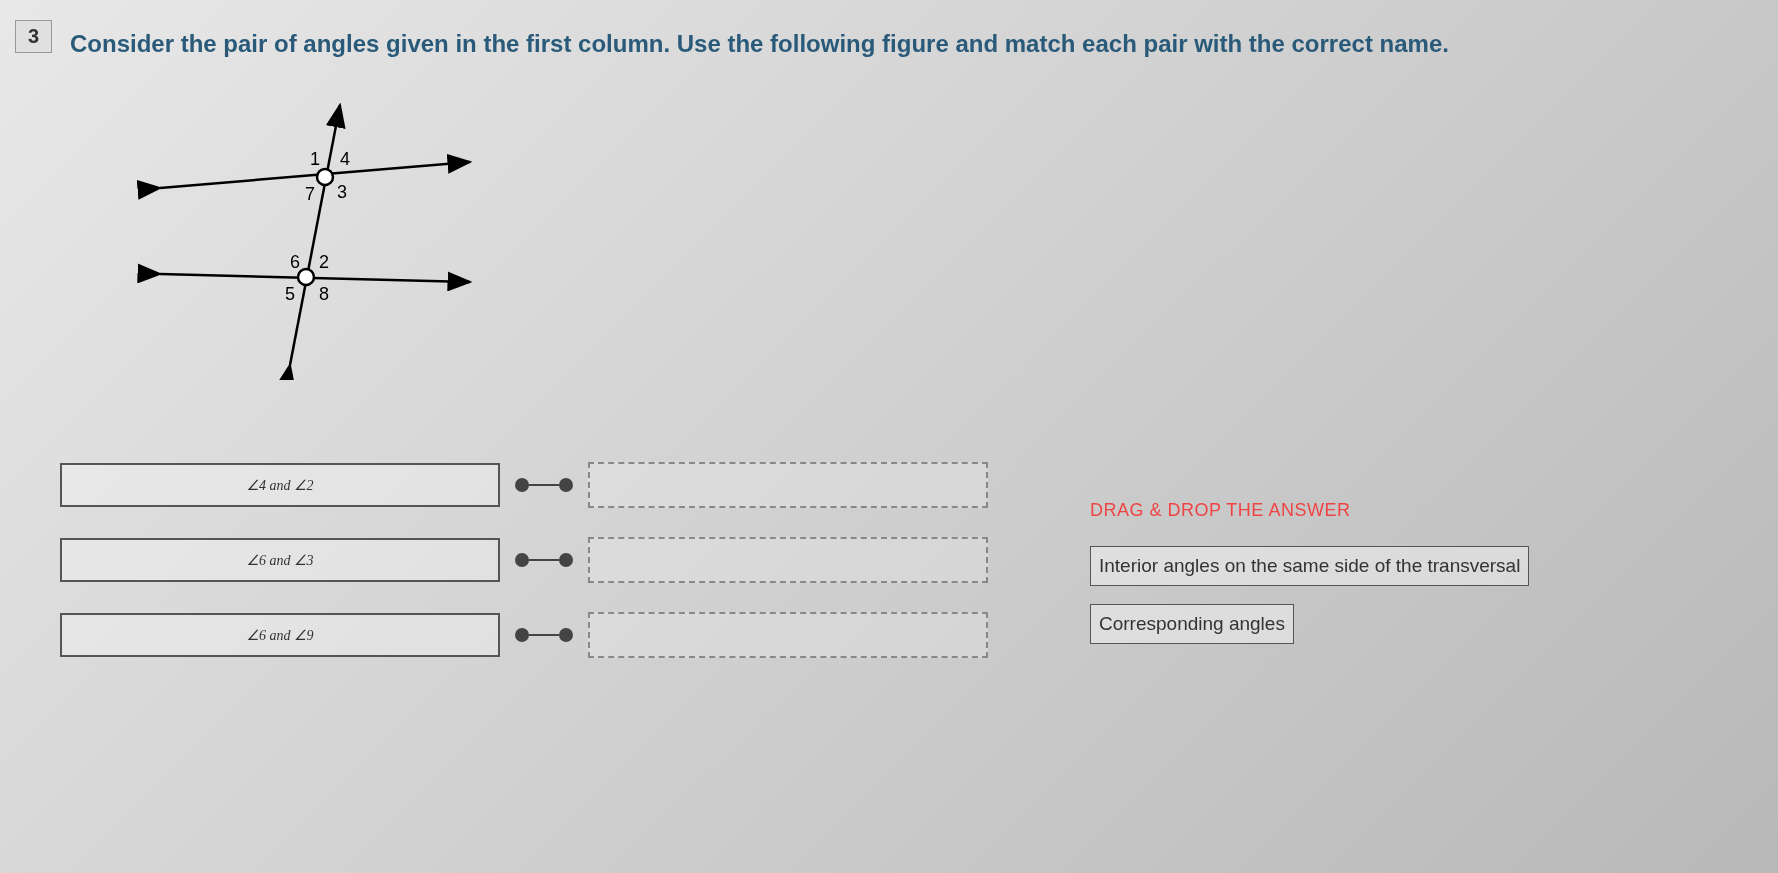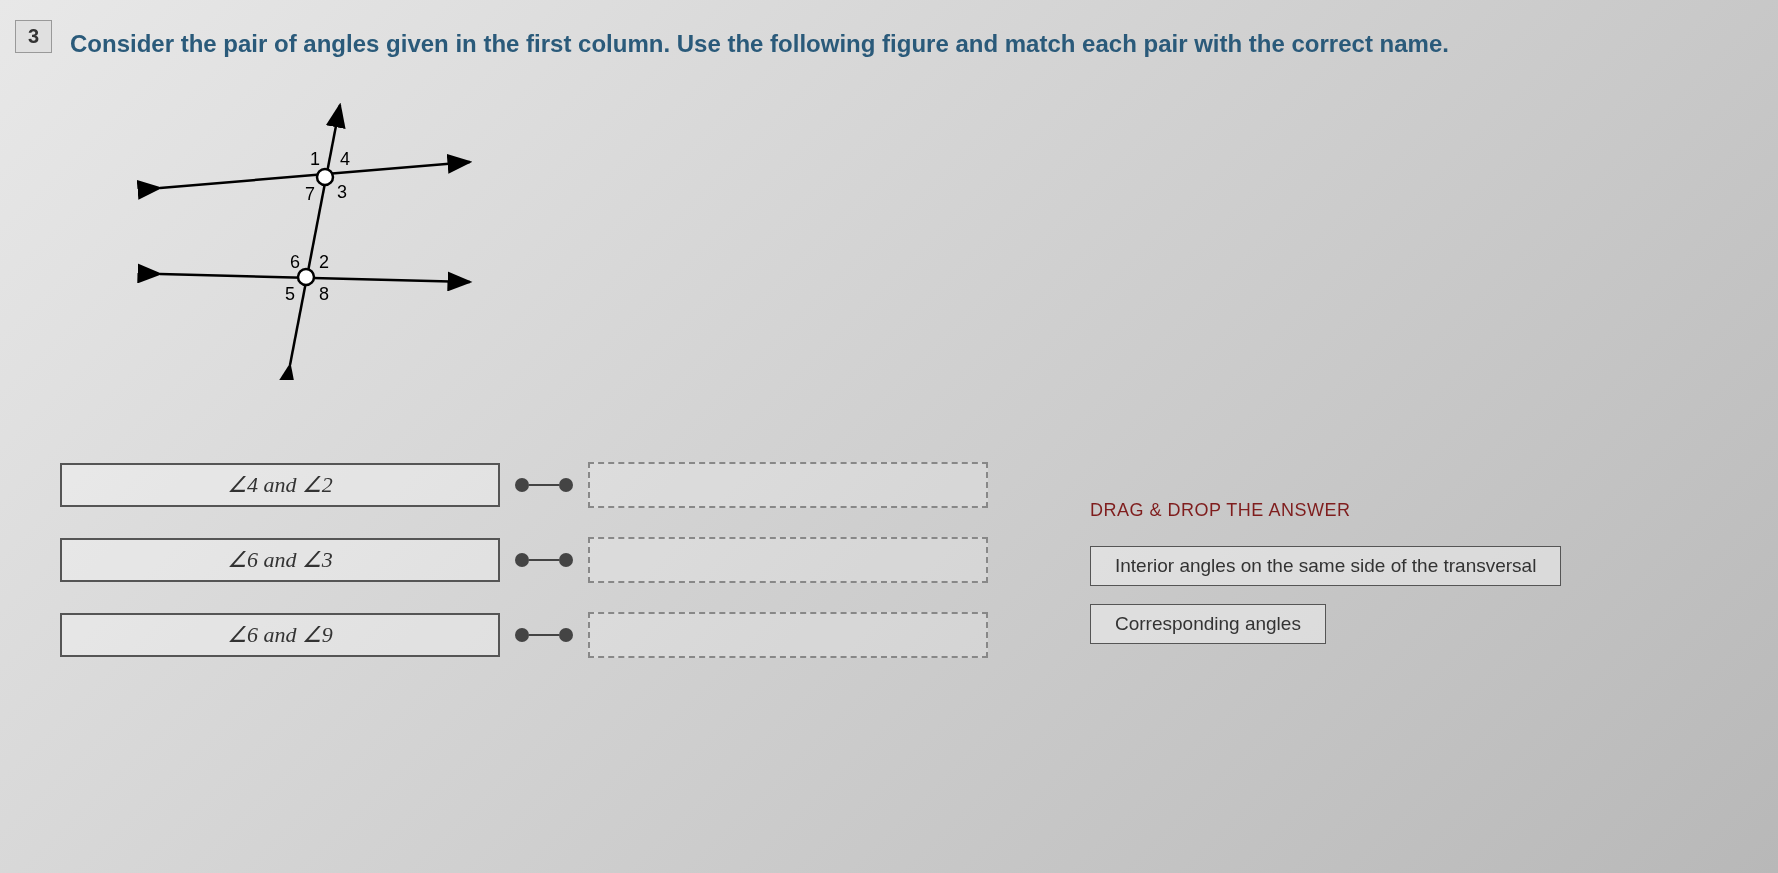--- a/index.html
+++ b/index.html
@@ -54,21 +54,21 @@
       height: 50px;
     }
     .source-box {
       width: 440px;
       height: 44px;
       border: 2px solid #555;
       background: rgba(255,255,255,0.3);
       display: flex;
       align-items: center;
       justify-content: center;
-      font-size: 22px;
+      font-size: 14px;
       font-style: italic;
       font-family: 'Times New Roman', serif;
       color: #333;
     }
     .connector {
       display: flex;
       align-items: center;
       margin: 0 15px;
     }
     .dot {
@@ -89,28 +89,28 @@
       background: rgba(255,255,255,0.2);
     }
     .answers-panel {
       position: absolute;
       top: 500px;
       left: 1090px;
       width: 650px;
     }
     .answers-heading {
       font-size: 18px;
-      color: #7f1d1d;
+      color: #ef4444;
       margin-bottom: 25px;
       letter-spacing: 0.5px;
     }
     .answer-option {
       border: 1px solid #555;
       background: rgba(255,255,255,0.4);
-      padding: 8px 24px;
+      padding: 8px 8px;
       margin-bottom: 18px;
       font-size: 19px;
       color: #333;
       display: inline-block;
       cursor: move;
     }
     .answer-row {
       display: block;
     }
   </style>

